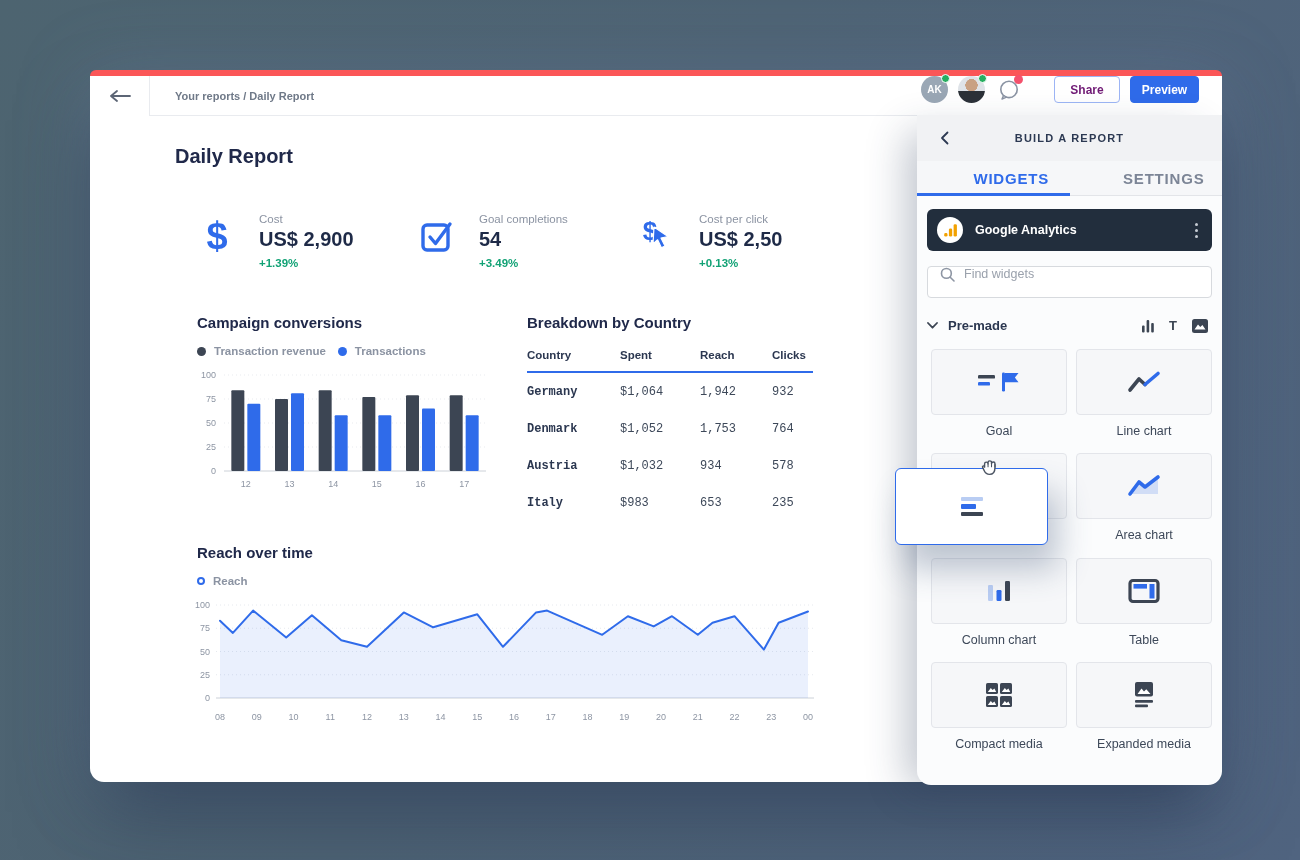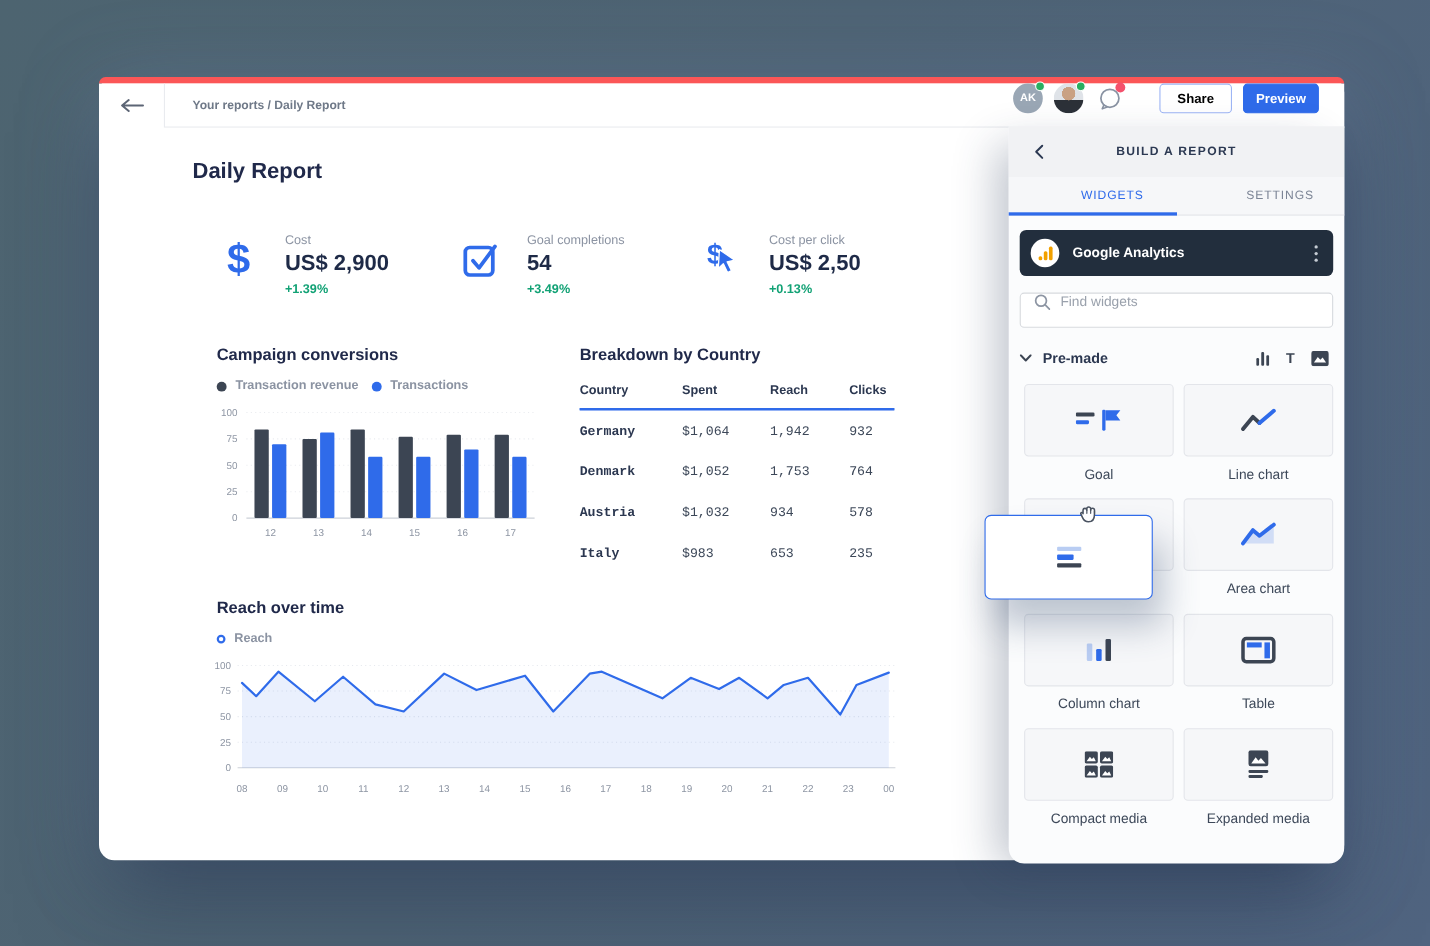--- a/index.html
+++ b/index.html
@@ -23,21 +23,21 @@
   .header-main { position:absolute; left:60px; right:0; top:0; height:40px; border-bottom:1px solid #e9ebef; display:flex; align-items:center; }
   .breadcrumb { margin-left:25px; font-size:11px; font-weight:700; color:#6f7988; }
   .header-right { position:absolute; right:23px; top:0; height:40px; display:flex; align-items:flex-start; gap:10px; }
   .avatar { width:27px; height:27px; border-radius:50%; position:relative; flex:0 0 auto; }
   .avatar-ak { background:#9aa7b5; color:#fff; font-size:10px; font-weight:700; display:flex; align-items:center; justify-content:center; }
   .avatar-photo { background:radial-gradient(circle at 50% 34%, #c9a183 0 27%, rgba(0,0,0,0) 28%), linear-gradient(#dfe3e8 0 55%, #2c3138 56%); }
   .badge-green { position:absolute; top:-2px; right:-2px; width:9px; height:9px; background:#27ae60; border:1.5px solid #fff; border-radius:50%; }
   .chat-btn { width:27px; height:27px; border-radius:50%; position:relative; display:flex; align-items:center; justify-content:center; }
   .badge-red { position:absolute; top:-1px; right:-1px; width:9px; height:9px; background:#f4516c; border-radius:50%; }
   .btn { height:27px; border-radius:4px; font-size:12px; font-weight:700; display:flex; align-items:center; justify-content:center; cursor:pointer; }
-  .btn-share { width:66px; background:#fff; border:1px solid #9db5f5; color:#000000; margin-left:22px; }
+  .btn-share { width:66px; background:#fff; border:1px solid #9db5f5; color:#701a75; margin-left:22px; }
   .btn-preview { width:69px; background:#2f6bea; border:1px solid #2f6bea; color:#fff; }
 
   .report-title { position:absolute; left:85px; top:75px; font-size:20px; font-weight:700; color:#20294a; }
 
   
   .kpi { position:absolute; top:140px; display:flex; gap:20px; align-items:flex-start; }
   .kpi-icon { width:44px; display:flex; justify-content:center; margin-top:8px; }
   .dollar-glyph { font-size:38px; font-weight:700; color:#2f6bea; line-height:36px; }
   .dollar-small { font-size:26px; font-weight:700; color:#2f6bea; line-height:26px; }
   .kpi-label { font-size:11.5px; font-weight:400; color:#8b93a2; margin-top:3px; }
@@ -65,21 +65,21 @@
   
   .panel {
     position:absolute; left:917px; top:115px; width:305px; height:670px;
     background:#fbfcfd; border-radius:0 0 14px 14px;
     box-shadow:-18px 10px 40px -8px rgba(40,55,85,.30);
   }
   .panel-header { height:46px; background:#f1f2f4; display:flex; align-items:center; justify-content:center; position:relative; }
   .panel-back { position:absolute; left:18px; top:14px; width:18px; height:18px; display:flex; align-items:center; justify-content:center; cursor:pointer; }
   .panel-title { font-size:11px; font-weight:700; letter-spacing:1.2px; color:#2c3952; }
   .panel-tabs { height:35px; background:#f6f7f9; display:flex; position:relative; border-bottom:1px solid #e3e5e9; }
-  .panel-tab { width:50%; display:flex; align-items:center; justify-content:center; font-size:11px; font-weight:400; letter-spacing:.8px; cursor:pointer;margin-left:36px; }
+  .panel-tab { width:50%; display:flex; align-items:center; justify-content:center; font-size:15px; font-weight:700; letter-spacing:.8px; cursor:pointer;margin-left:36px; }
   .tab-active { color:#2f6bea; }
   .tab-idle { color:#7c8596; }
   .tab-underline { position:absolute; left:0; bottom:-1px; width:50%; height:3px; background:#2f6bea; }
 
   .ga-card { position:absolute; left:10px; top:94px; width:285px; height:42px; background:#222e3d; border-radius:6px; display:flex; align-items:center;justify-content:space-between; }
   .ga-logo { width:26px; height:26px; border-radius:50%; background:#fff; margin-left:10px; display:flex; align-items:center; justify-content:center; }
   .ga-name { color:#fff; font-size:12.5px; font-weight:700; margin-left:12px; }
   .kebab { margin-left:auto; margin-right:14px; display:flex; flex-direction:column; gap:3px; cursor:pointer; }
   .kebab span { width:3px; height:3px; border-radius:50%; background:#c6ccd4; }
 

